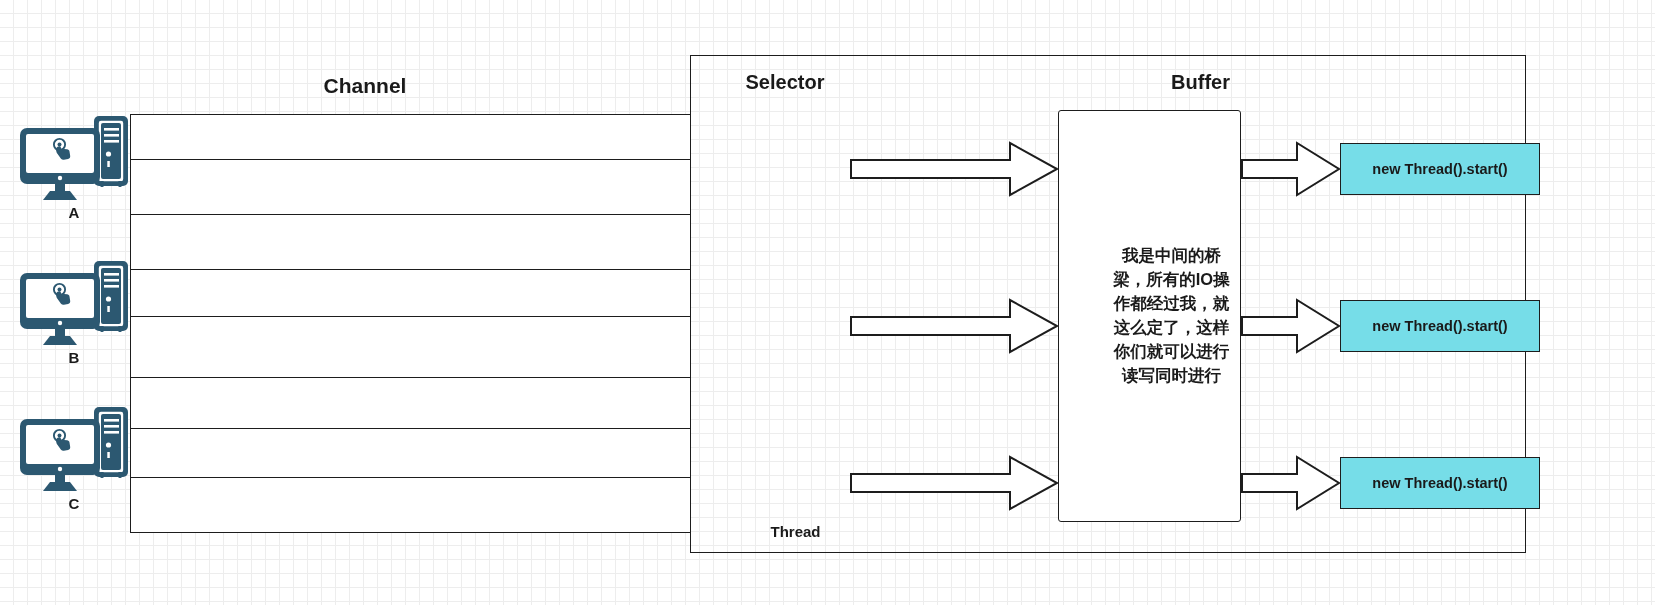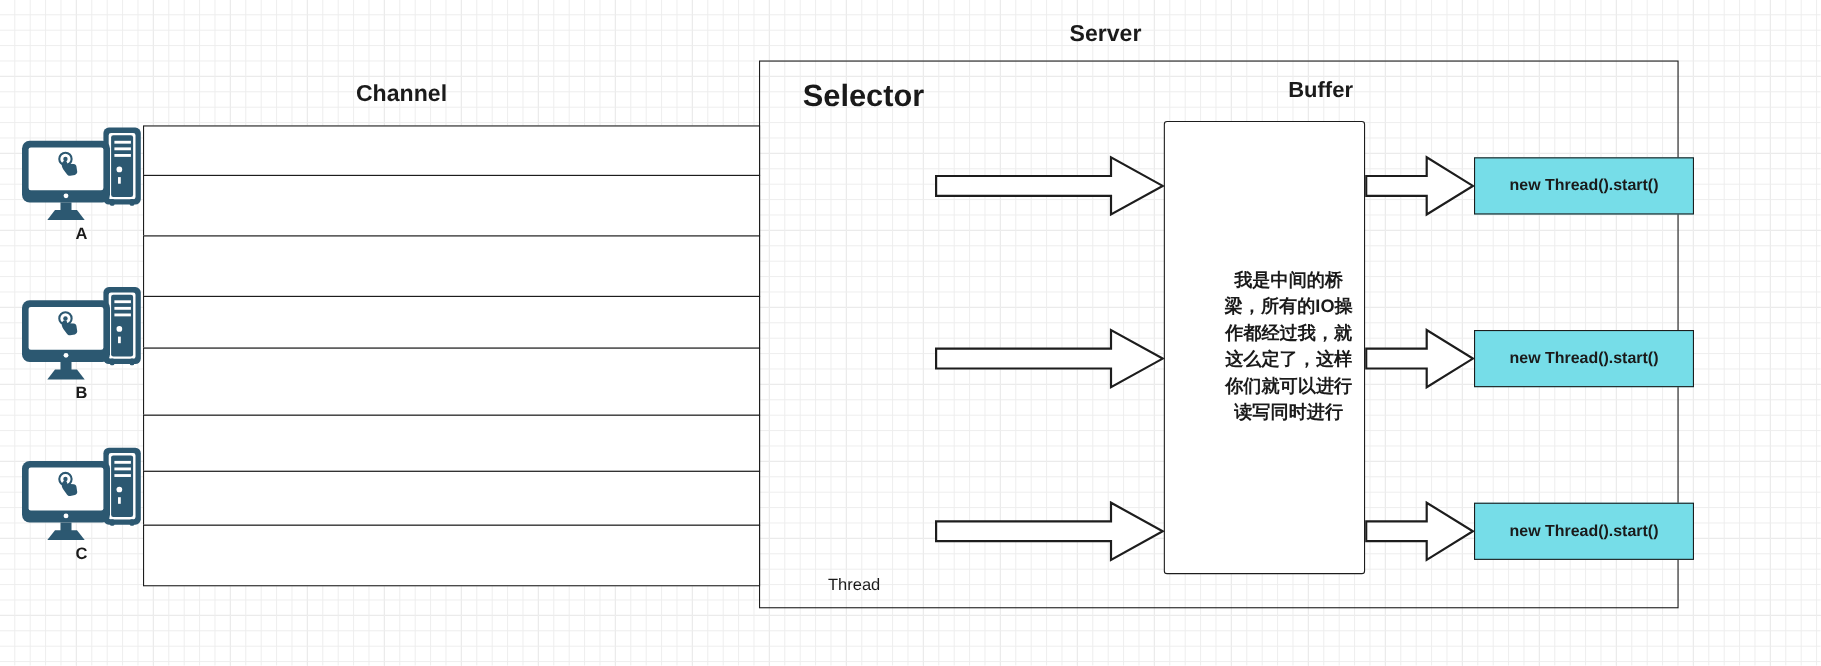--- a/index.html
+++ b/index.html
@@ -25,21 +25,21 @@
     position:absolute;
     font-weight:bold;
     color:#1a1a1a;
     white-space:nowrap;
     text-align:center;
   }
 
   
   .title-server{left:900px;top:19px;width:210px;font-size:21px;}
   .title-channel{left:260px;top:74px;width:210px;font-size:21px;}
-  .title-selector{left:700px;top:71px;width:170px;font-size:28px;}
+  .title-selector{left:700px;top:71px;width:170px;font-size:20px;}
   .title-buffer{left:1060px;top:71px;width:170px;font-size:20px;text-align:right;}
 
   
   #channel-stack{
     position:absolute;left:130px;top:114px;width:561px;height:420px;
   }
   .ch-band{
     position:absolute;left:0;width:561px;
     border:1.6px solid #1d1d1d;
     background:#ffffff;
@@ -64,22 +64,22 @@
     position:absolute;left:725px;top:107px;width:125px;height:414px;
     border:1.6px solid #1d1d1d;border-radius:4px;background:#ffffff;
     box-sizing:border-box;
     display:flex;align-items:center;justify-content:center;
   }
   #selector-box .states{
     font-size:17px;font-weight:bold;color:#1a1a1a;
     line-height:1.42;text-align:center;
   }
   #thread-label{
-    position:absolute;left:714px;top:523px;width:125px;
-    text-align:center;font-size:15px;font-weight:normal;color:#1a1a1a;
+    position:absolute;left:733px;top:523px;width:125px;
+    text-align:center;font-size:15px;font-weight:bold;color:#1a1a1a;
   }
 
   
   #buffer-box{
     position:absolute;left:1058px;top:110px;width:183px;height:412px;
     border:1.6px solid #1d1d1d;border-radius:3px;background:#ffffff;
     box-sizing:border-box;
     display:flex;align-items:center;justify-content:center;
   }
   #buffer-box .bufnote{
@@ -99,21 +99,20 @@
   }
 
   
   .arrow{position:absolute;}
 </style>
 </head>
 <body>
 
 <div id="stage">
 
-  <div class="lbl title-server">Server</div>
   <div class="lbl title-channel">Channel</div>
   <div class="lbl title-selector">Selector</div>
   <div class="lbl title-buffer">Buffer</div>
 
   <div id="channel-stack">
     <div class="ch-band" style="top:0px;height:46px;"></div>
     <div class="ch-band" style="top:45px;height:56px;"></div>
     <div class="ch-band" style="top:100px;height:56px;"></div>
     <div class="ch-band" style="top:155px;height:48px;"></div>
     <div class="ch-band" style="top:202px;height:62px;"></div>

